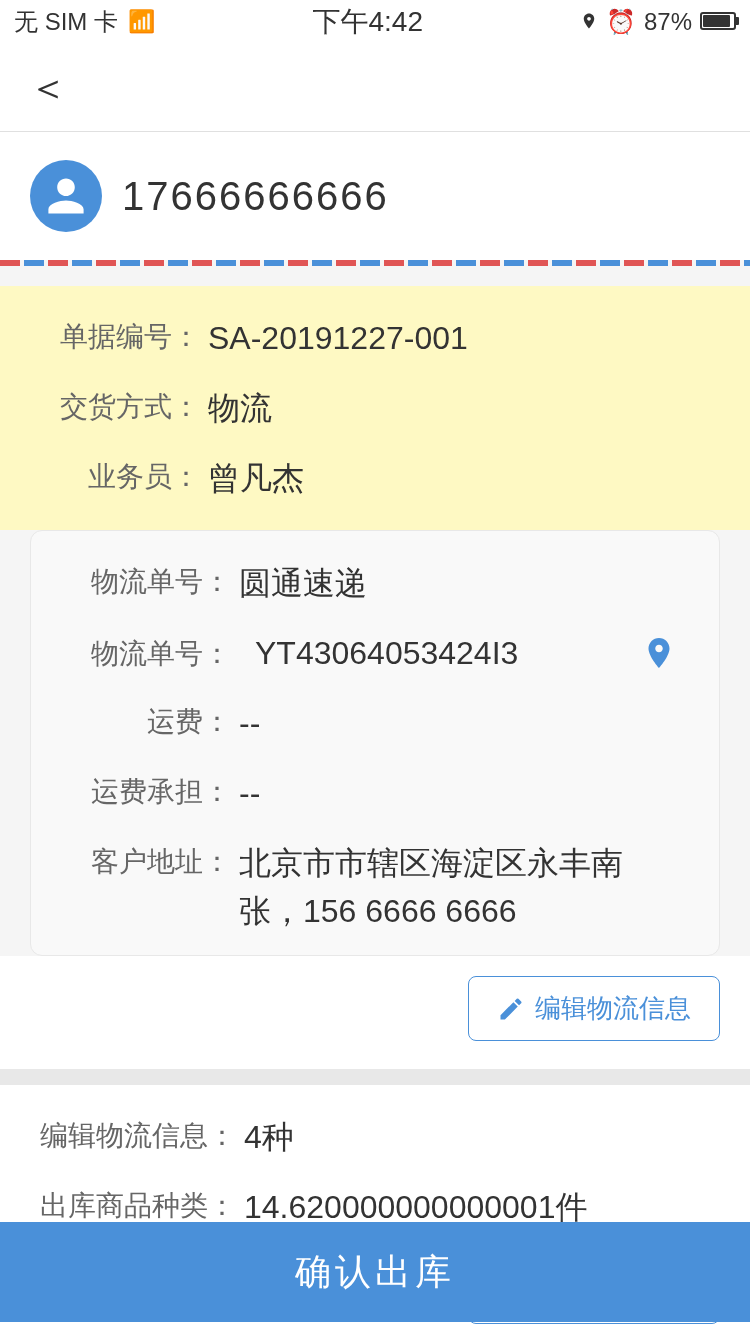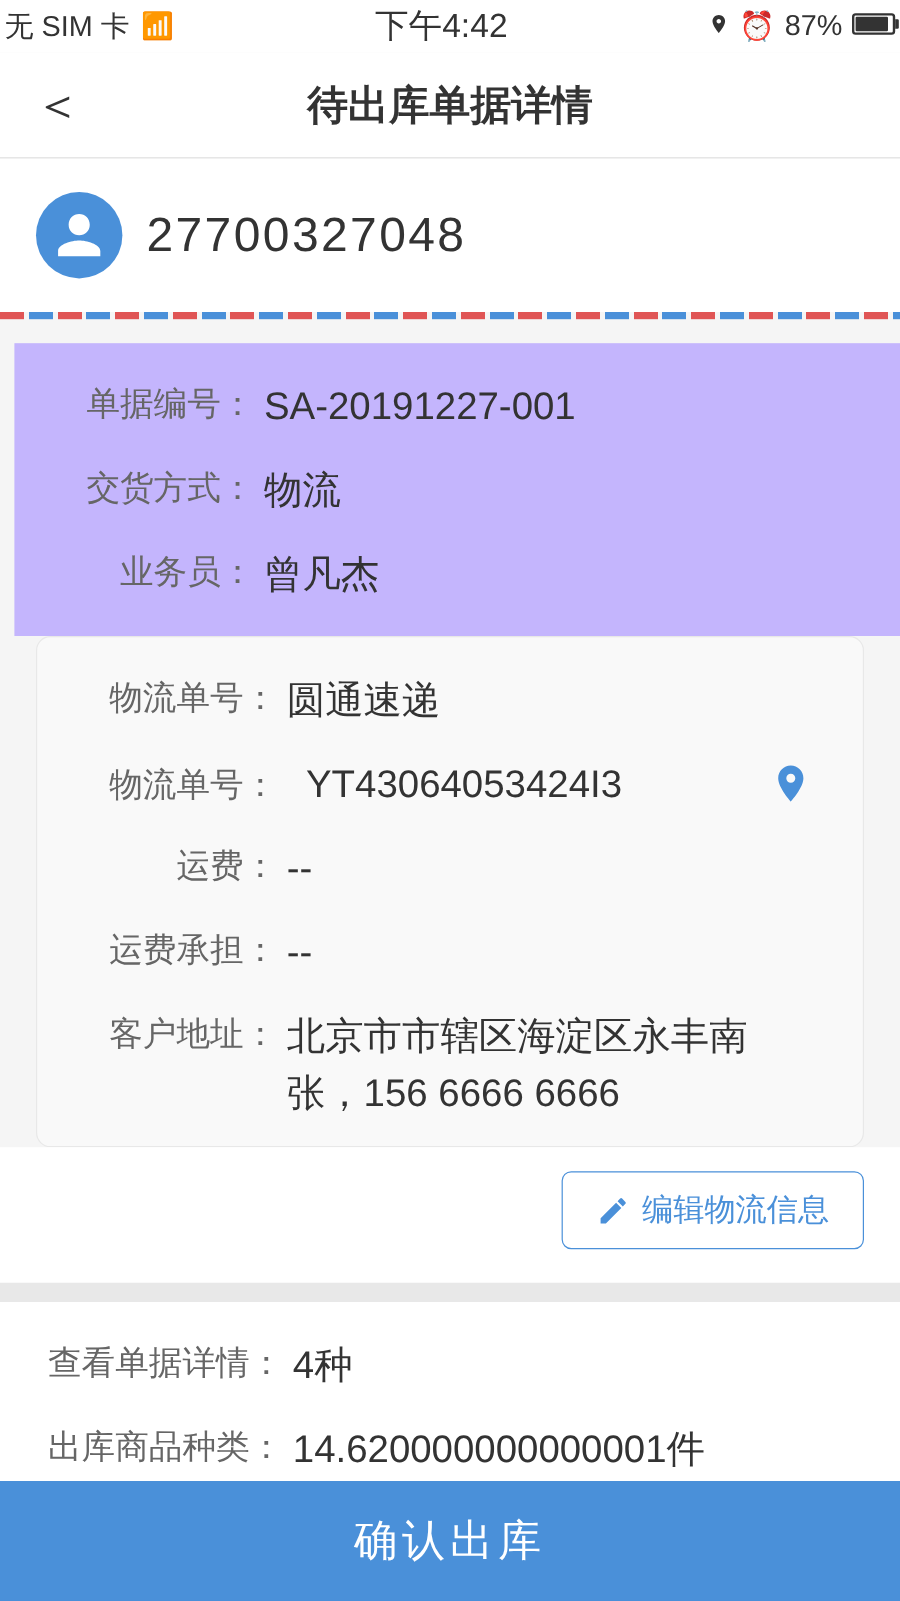--- a/index.html
+++ b/index.html
@@ -14,21 +14,21 @@
       position: relative;
     }
 
     
     .status-bar {
       background: #fff;
       height: 44px;
       display: flex;
       align-items: center;
       justify-content: space-between;
-      padding: 0 4px;
+      padding: 0 14px;
       font-size: 24px;
       font-weight: 500;
     }
     .status-left {
       display: flex;
       align-items: center;
       gap: 10px;
       font-size: 24px;
     }
     .status-center {
@@ -131,22 +131,22 @@
     }
     .customer-phone {
       font-size: 40px;
       font-weight: 500;
       color: #333;
       letter-spacing: 2px;
     }
 
     
     .section-card {
-      background: #c4b5fd;
-      margin: 20px 0 0 12px;
+      background: #fef9c3;
+      margin: 20px 0 0 0;
       padding: 28px 40px;
     }
 
     .info-row {
       display: flex;
       align-items: flex-start;
       margin-bottom: 22px;
       line-height: 1.5;
     }
     .info-row:last-child {
@@ -236,21 +236,21 @@
     .view-details-row {
       background: #fff;
       display: flex;
       justify-content: flex-end;
       padding: 0 30px 28px;
     }
 
     
     .confirm-btn-area {
       position: fixed;
-      bottom: 0;
+      bottom: 12px;
       left: 0;
       width: 750px;
       background: #4a90d9;
       height: 100px;
       display: flex;
       align-items: center;
       justify-content: center;
       cursor: pointer;
     }
     .confirm-btn-text {
@@ -283,32 +283,31 @@
     <span>⏰</span>
     <span>87%</span>
     <span>
       <div class="battery-rect"><div class="battery-fill"></div></div>
     </span>
   </div>
 </div>
 
 <div class="nav-bar">
   <div class="nav-back">＜</div>
-  <div class="nav-title">待出库单据详情</div>
 </div>
 
 <div class="content-area">
 
   <div class="customer-header">
     <div class="customer-avatar">
       <svg viewBox="0 0 24 24">
         <path d="M12 12c2.7 0 4.8-2.1 4.8-4.8S14.7 2.4 12 2.4 7.2 4.5 7.2 7.2 9.3 12 12 12zm0 2.4c-3.2 0-9.6 1.6-9.6 4.8v2.4h19.2v-2.4c0-3.2-6.4-4.8-9.6-4.8z"></path>
       </svg>
     </div>
-    <div class="customer-phone">27700327048</div>
+    <div class="customer-phone">17666666666</div>
   </div>
 
   <div class="dashed-divider"></div>
 
   <div class="section-card">
     <div class="info-row">
       <span class="info-label">单据编号：</span>
       <span class="info-value">SA-20191227-001</span>
     </div>
     <div class="info-row">
@@ -355,21 +354,21 @@
         <path d="M3 17.25V21h3.75L17.81 9.94l-3.75-3.75L3 17.25zm17.71-10.21c.39-.39.39-1.02 0-1.41l-2.34-2.34a.9959.9959 0 00-1.41 0l-1.83 1.83 3.75 3.75 1.83-1.83z"></path>
       </svg>
       <span>编辑物流信息</span>
     </button>
   </div>
 
   <div class="section-separator"></div>
 
   <div class="goods-section">
     <div class="info-row">
-      <span class="info-label">查看单据详情：</span>
+      <span class="info-label">编辑物流信息：</span>
       <span class="info-value">4种</span>
     </div>
     <div class="info-row">
       <span class="info-label">出库商品种类：</span>
       <span class="info-value">14.620000000000001件</span>
     </div>
   </div>
 
   <div class="view-details-row">
     <button class="btn-outline">

